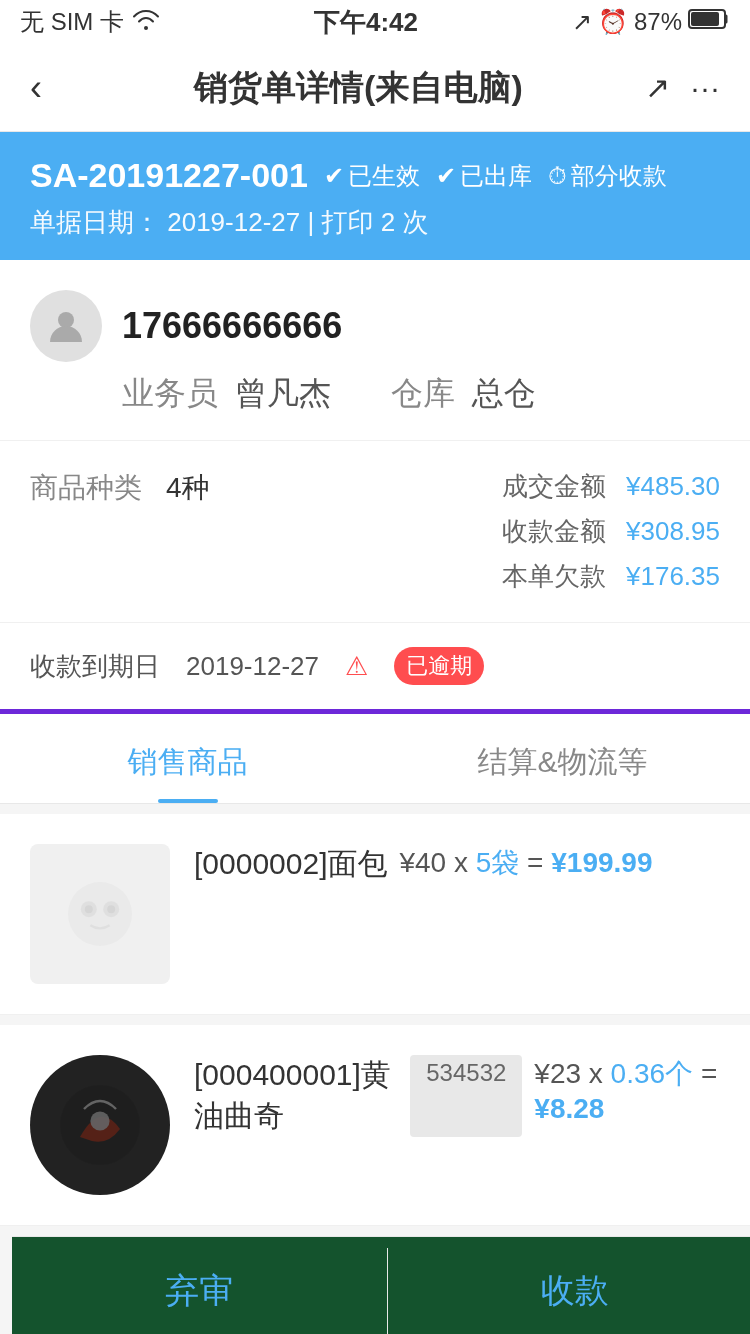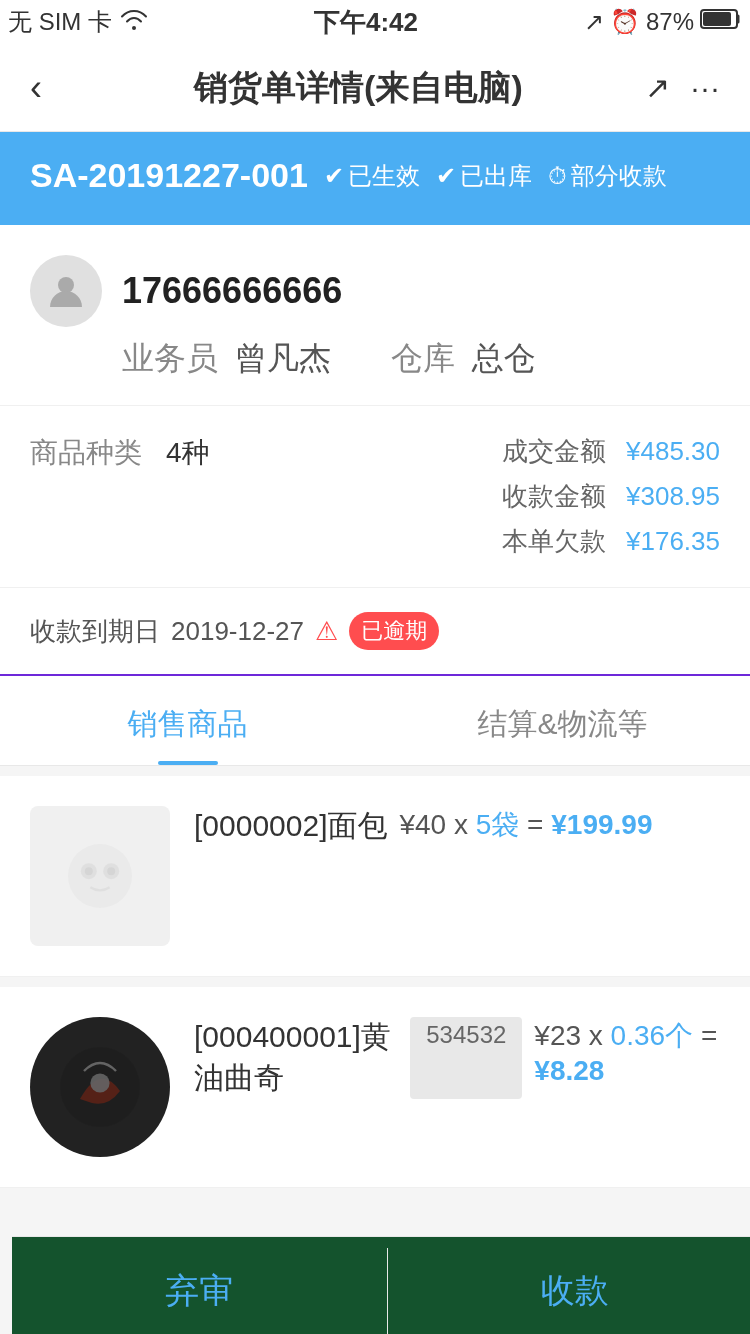--- a/index.html
+++ b/index.html
@@ -12,21 +12,21 @@
       font-size: 28px;
       color: #333;
     }
     
     .status-bar {
       height: 44px;
       background: #fff;
       display: flex;
       align-items: center;
       justify-content: space-between;
-      padding: 0 8px;
+      padding: 0 20px;
       font-size: 24px;
       font-weight: 500;
     }
     .status-left { display: flex; align-items: center; gap: 8px; }
     .status-center { font-size: 26px; font-weight: 600; }
     .status-right { display: flex; align-items: center; gap: 6px; font-size: 24px; }
     
     .nav-bar {
       height: 88px;
       background: #fff;
@@ -163,24 +163,24 @@
       font-size: 26px;
       color: #666;
     }
     .stat-amount { color: #4baef3; font-size: 26px; }
     
     .overdue-section {
       background: #fff;
       padding: 24px 30px;
       display: flex;
       align-items: center;
-      gap: 11px;
+      gap: 26px;
       font-size: 26px;
       color: #555;
-      border-bottom: 2px solid #6d28d9;
+      border-bottom: 5px solid #6d28d9;
     }
     .overdue-badge {
       background: #ff4d4f;
       color: #fff;
       font-size: 22px;
       padding: 4px 12px;
       border-radius: 20px;
     }
     
     .tabs {
@@ -331,20 +331,28 @@
     </span>
     <span class="badge">
       <span>✔</span>
       <span>已出库</span>
     </span>
     <span class="badge">
       <span>⏱</span>
       <span>部分收款</span>
     </span>
   </div>
+  <div class="order-meta">
+    <span>单据日期：</span>
+    <span>2019-12-27</span>
+    <span> | </span>
+    <span>打印</span>
+    <span>2</span>
+    <span>次</span>
+  </div>
 </div>
 
 <div class="customer-section">
   <div class="customer-row">
     <div class="avatar">
       <svg viewBox="0 0 40 40" fill="#aaa">
         <circle cx="20" cy="14" r="8"></circle>
         <path d="M4 36c0-8.8 7.2-16 16-16s16 7.2 16 16"></path>
       </svg>
     </div>

